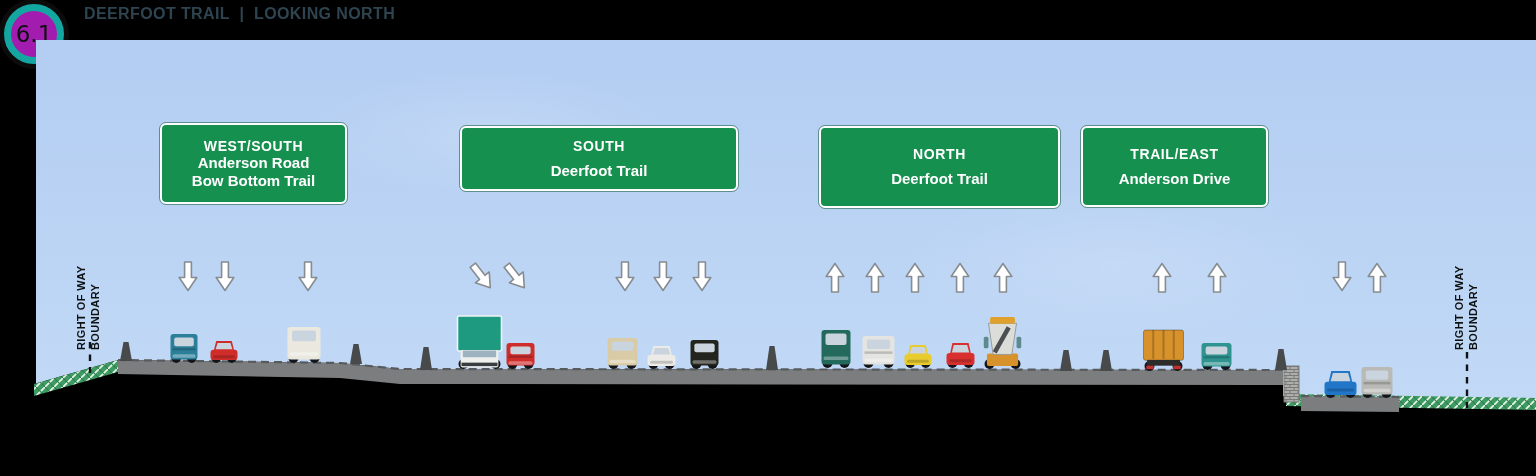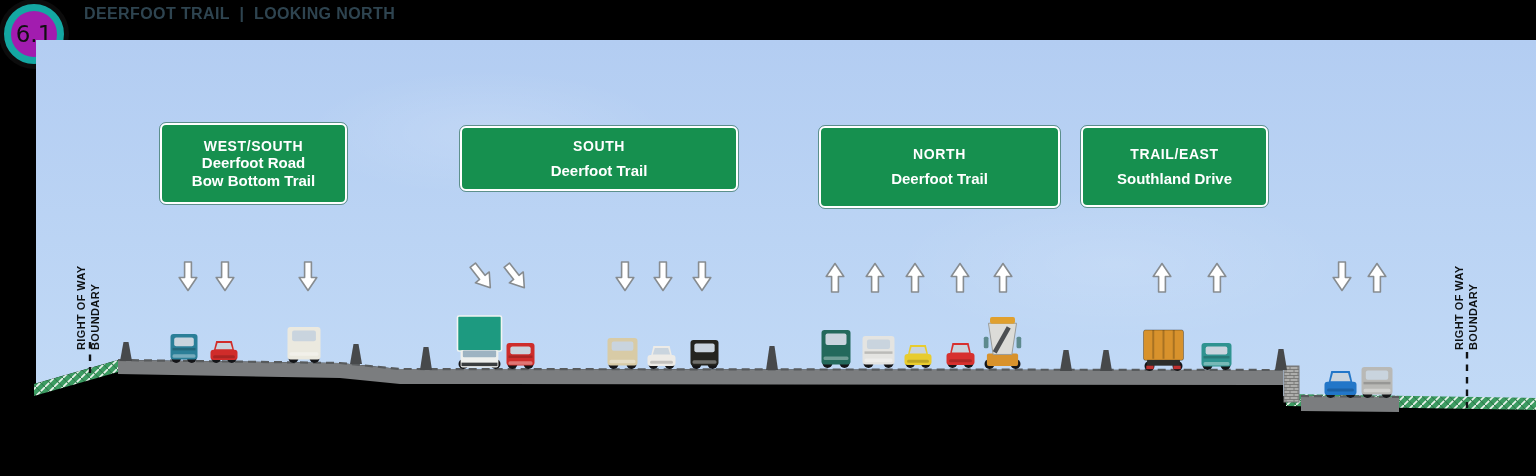--- a/index.html
+++ b/index.html
@@ -277,34 +277,34 @@
           <path d="M-3.4,-15 L3.4,-15 L3.4,0.5 L8.8,0.5 L0,13.5 L-8.8,0.5 L-3.4,0.5 Z" fill="#ffffff" stroke="#878c90" stroke-width="1.6" stroke-linejoin="round"></path>
         </g>
         <g transform="translate(1377,277) rotate(180)">
           <path d="M-3.4,-15 L3.4,-15 L3.4,0.5 L8.8,0.5 L0,13.5 L-8.8,0.5 L-3.4,0.5 Z" fill="#ffffff" stroke="#878c90" stroke-width="1.6" stroke-linejoin="round"></path>
         </g>
       </g>
   </svg>
 
   <div class="sign sign1">
     <div class="hd">WEST/SOUTH</div>
-    <div class="ln">Deerfoot Road</div>
+    <div class="ln">Anderson Road</div>
     <div class="ln">Bow Bottom Trail</div>
   </div>
   <div class="sign sign2">
     <div class="hd">SOUTH</div>
     <div class="ln">Deerfoot Trail</div>
   </div>
   <div class="sign sign3">
     <div class="hd">NORTH</div>
     <div class="ln">Deerfoot Trail</div>
   </div>
   <div class="sign sign4">
     <div class="hd">TRAIL/EAST</div>
-    <div class="ln">Southland Drive</div>
+    <div class="ln">Anderson Drive</div>
   </div>
 
   <div class="row-label rowL">
     <span style="display:block">RIGHT OF WAY</span>
     <span style="display:block">BOUNDARY</span>
   </div>
   <div class="row-label rowR">
     <span style="display:block">RIGHT OF WAY</span>
     <span style="display:block">BOUNDARY</span>
   </div>

